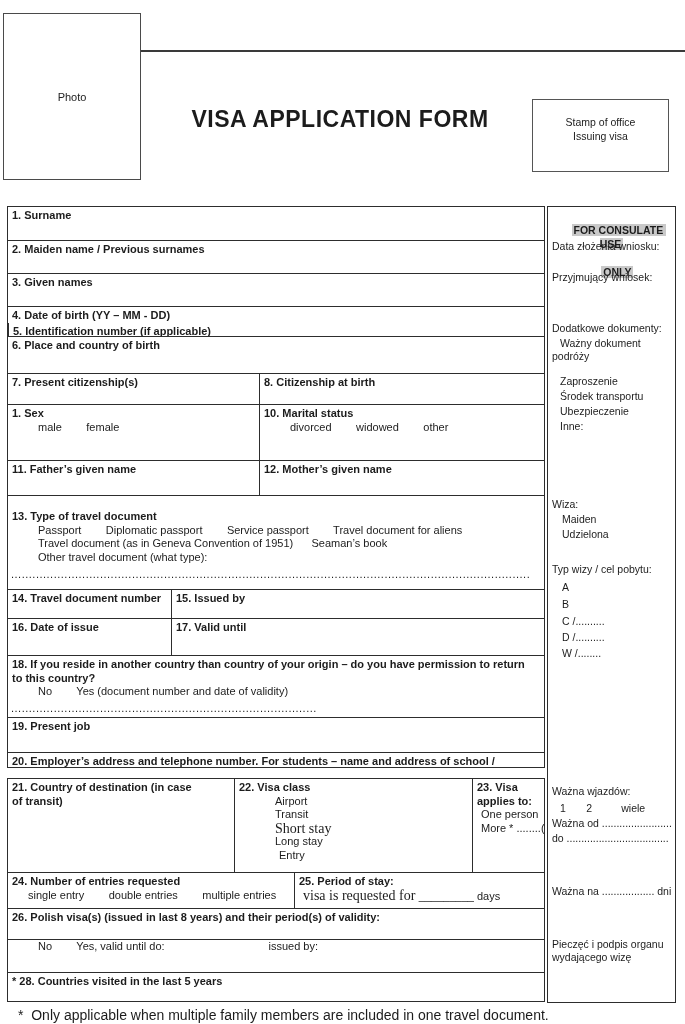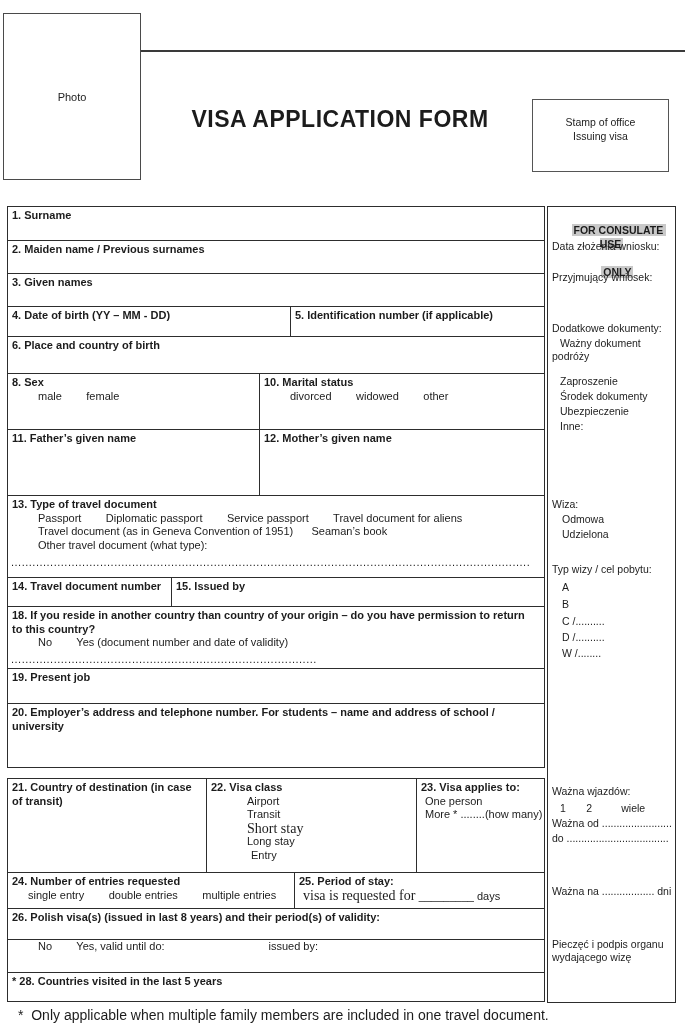--- a/index.html
+++ b/index.html
@@ -35,24 +35,24 @@
   .cell + .cell { border-left:1.6px solid #2d2d2d; }
   .cell.grow { flex:1 1 auto; }
   .lbl { font-weight:700; font-size:11px; line-height:13.5px; padding:2px 4px 0 4px; }
   .opt { font-size:11px; line-height:13.5px; padding-left:30px; white-space:pre; }
   .opt.ind8  { padding-left:8px; }
   .opt.ind20 { padding-left:20px; }
   .opt.ind40 { padding-left:40px; }
   .serif { font-family:"Liberation Serif", serif; font-size:14px; }
   .dots { font-size:11px; line-height:12px; letter-spacing:0.5px;
           white-space:nowrap; overflow:hidden; padding-left:3px; }
-  .h33 { height:33px; } .h30 { height:30px; } .h37 { height:37px; }
-  .h31 { height:31px; } .h56 { height:56px; } .h81 { height:81px; }
+  .h33 { height:33px; } .h30 { height:30px;flex-direction:column; } .h37 { height:37px; }
+  .h31 { height:31px; } .h56 { height:56px; } .h81 { height:81px;margin-top:12px; }
   .h29 { height:29px; } .h62 { height:62px; } .h35 { height:35px; }
-  .h93 { height:93px; } .h36 { height:36px; }
+  .h93 { height:93px;gap:28px; } .h36 { height:36px; }
 
   
   .consulate { left:547px; top:206px; width:129px; height:797px;
                border:1.6px solid #2d2d2d; }
   .rc { position:absolute; left:4px; right:1px; font-size:10.5px;
         line-height:13px; white-space:pre-wrap; }
   .rc-head { left:2px; right:2px; text-align:center; font-weight:700;
              font-size:10.5px; line-height:14px; }
   .hl { background:#c9c9c9; padding:0 2px; }
   .pl8 { padding-left:8px; } .pl10 { padding-left:10px; }
@@ -94,23 +94,31 @@
     </div>
     <div class="cell grow">
       <div class="lbl">5. Identification number (if applicable)</div>
     </div>
   </div>
   <div class="row h37">
     <div class="cell grow">
         <div class="lbl">6. Place and country of birth</div>
       </div>
   </div>
+  <div class="row h31">
+    <div class="cell" style="width:251px">
+      <div class="lbl">7. Present citizenship(s)</div>
+    </div>
+    <div class="cell grow">
+      <div class="lbl">8. Citizenship at birth</div>
+    </div>
+  </div>
   <div class="row h56">
     <div class="cell" style="width:251px">
-      <div class="lbl">8. Sex</div>
+      <div class="lbl">1. Sex</div>
       <div class="opt">male        female</div>
     </div>
     <div class="cell grow">
       <div class="lbl">10. Marital status</div>
       <div class="opt">divorced        widowed        other</div>
     </div>
   </div>
   <div class="row fill">
     <div class="cell" style="width:251px">
       <div class="lbl">11. Father’s given name</div>
@@ -130,20 +138,28 @@
     <div class="dots" style="width:522px;margin-top:4px">............................................................................................................................................................................</div>
   </div>
   <div class="row h29">
     <div class="cell" style="width:163px">
       <div class="lbl">14. Travel document number</div>
     </div>
     <div class="cell grow">
       <div class="lbl">15. Issued by</div>
     </div>
   </div>
+  <div class="row h37">
+    <div class="cell" style="width:163px">
+      <div class="lbl">16. Date of issue</div>
+    </div>
+    <div class="cell grow">
+      <div class="lbl">17. Valid until</div>
+    </div>
+  </div>
   <div class="row h62" style="display:block">
     <div class="lbl" style="padding-right:10px">18. If you reside in another country than country of your origin – do you have permission to return to this country?</div>
     <div class="opt">No        Yes (document number and date of validity)</div>
     <div class="dots" style="width:308px;margin-top:3px">....................................................................................................</div>
   </div>
   <div class="row h35">
     <div class="cell grow">
         <div class="lbl">19. Present job</div>
       </div>
   </div>
@@ -202,25 +218,25 @@
   <div class="rc rc-head" style="top:2px">
     <span class="hl">FOR CONSULATE USE</span><br>
     <span class="hl">ONLY</span>
   </div>
   <div class="rc" style="top:33px">Data złożenia wniosku:</div>
   <div class="rc" style="top:64px">Przyjmujący wniosek:</div>
   <div class="rc" style="top:115px">Dodatkowe dokumenty:</div>
   <div class="rc pl8" style="top:130px">Ważny dokument</div>
   <div class="rc" style="top:143px">podróży</div>
   <div class="rc pl8" style="top:168px">Zaproszenie</div>
-  <div class="rc pl8" style="top:183px">Środek dokumenty</div>
+  <div class="rc pl8" style="top:183px">Środek transportu</div>
   <div class="rc pl8" style="top:198px">Ubezpieczenie</div>
   <div class="rc pl8" style="top:213px">Inne:</div>
   <div class="rc" style="top:291px">Wiza:</div>
-  <div class="rc pl10" style="top:306px">Odmowa</div>
+  <div class="rc pl10" style="top:306px">Maiden</div>
   <div class="rc pl10" style="top:321px">Udzielona</div>
   <div class="rc" style="top:356px">Typ wizy / cel pobytu:</div>
   <div class="rc pl10" style="top:374px">A</div>
   <div class="rc pl10" style="top:391px">B</div>
   <div class="rc pl10" style="top:408px">C /..........</div>
   <div class="rc pl10" style="top:424px">D /..........</div>
   <div class="rc pl10" style="top:440px">W /........</div>
   <div class="rc" style="top:578px">Ważna wjazdów:</div>
   <div class="rc pl8" style="top:595px;white-space:pre">1       2          wiele</div>
   <div class="rc" style="top:610px">Ważna od ........................</div>

